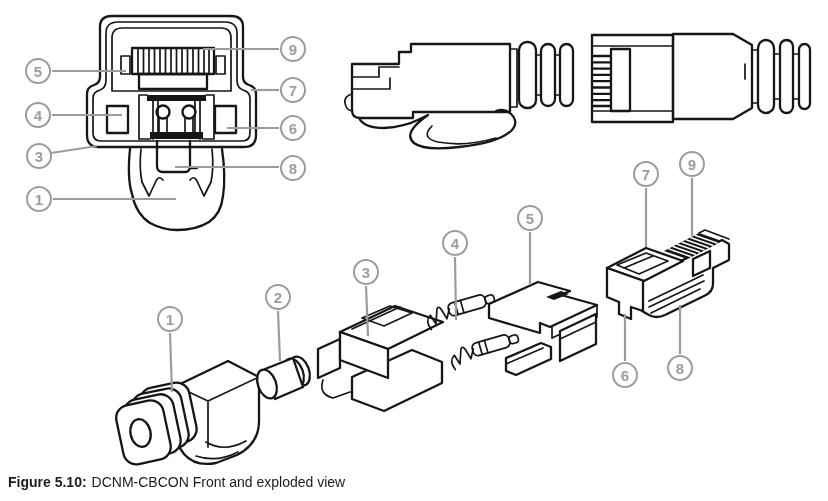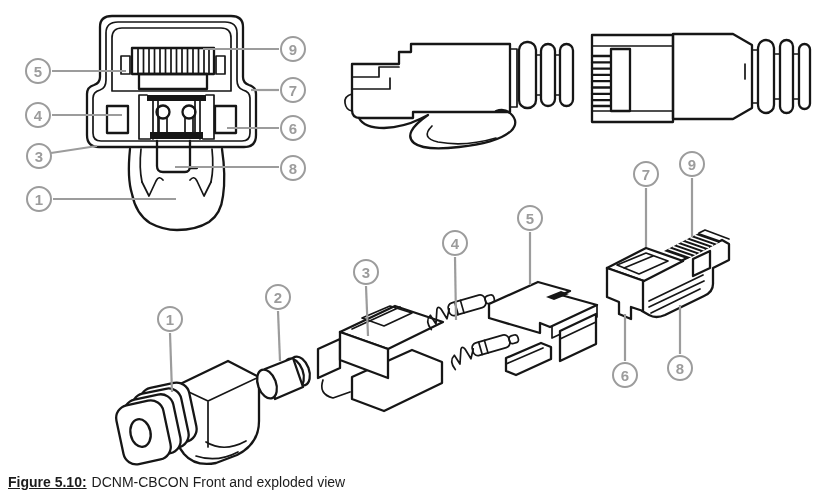--- a/index.html
+++ b/index.html
@@ -23,21 +23,21 @@
     border:2.5px solid #9c9c9c;background:#ffffff;
     box-sizing:border-box;
     color:#9c9c9c;font-size:15px;font-weight:bold;
     display:flex;align-items:center;justify-content:center;
     line-height:1;
   }
   .caption{
     position:absolute;z-index:2;left:8px;top:474px;
     font-size:14px;color:#1c1c1c;white-space:nowrap;
   }
-  .caption .cap-label{font-weight:bold;text-decoration:underline;}
+  .caption .cap-label{font-weight:bold;}
   .caption .cap-title{margin-left:5px;}
 </style>
 </head>
 <body>
 
 <div class="figure-canvas">
 
   <svg class="artwork" width="828" height="501" viewBox="0 0 828 501">
 
     <g>

